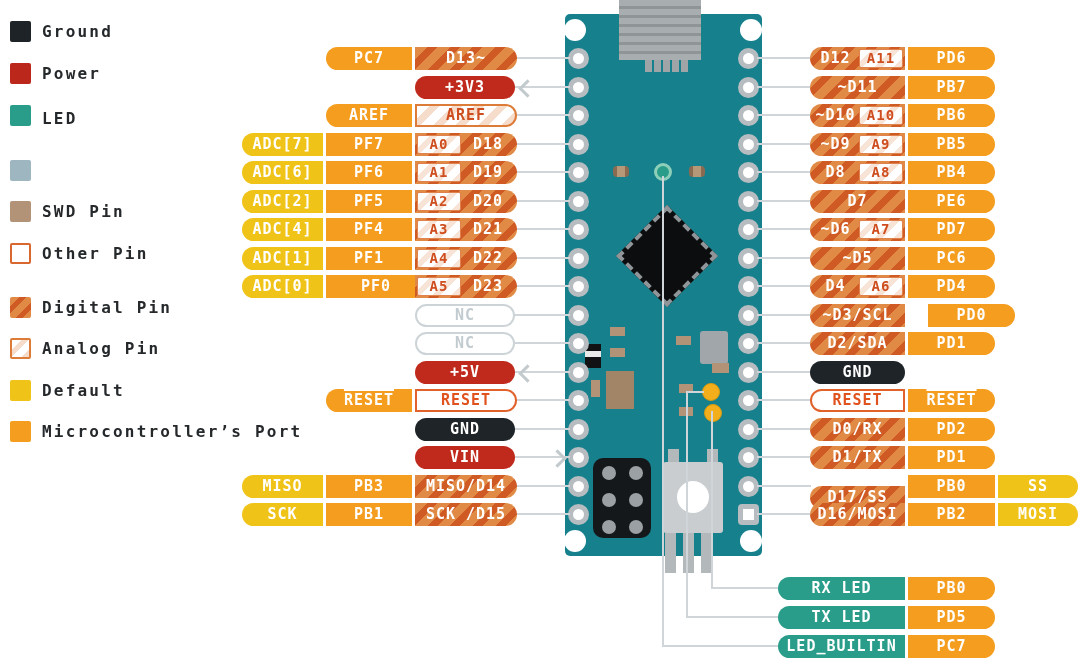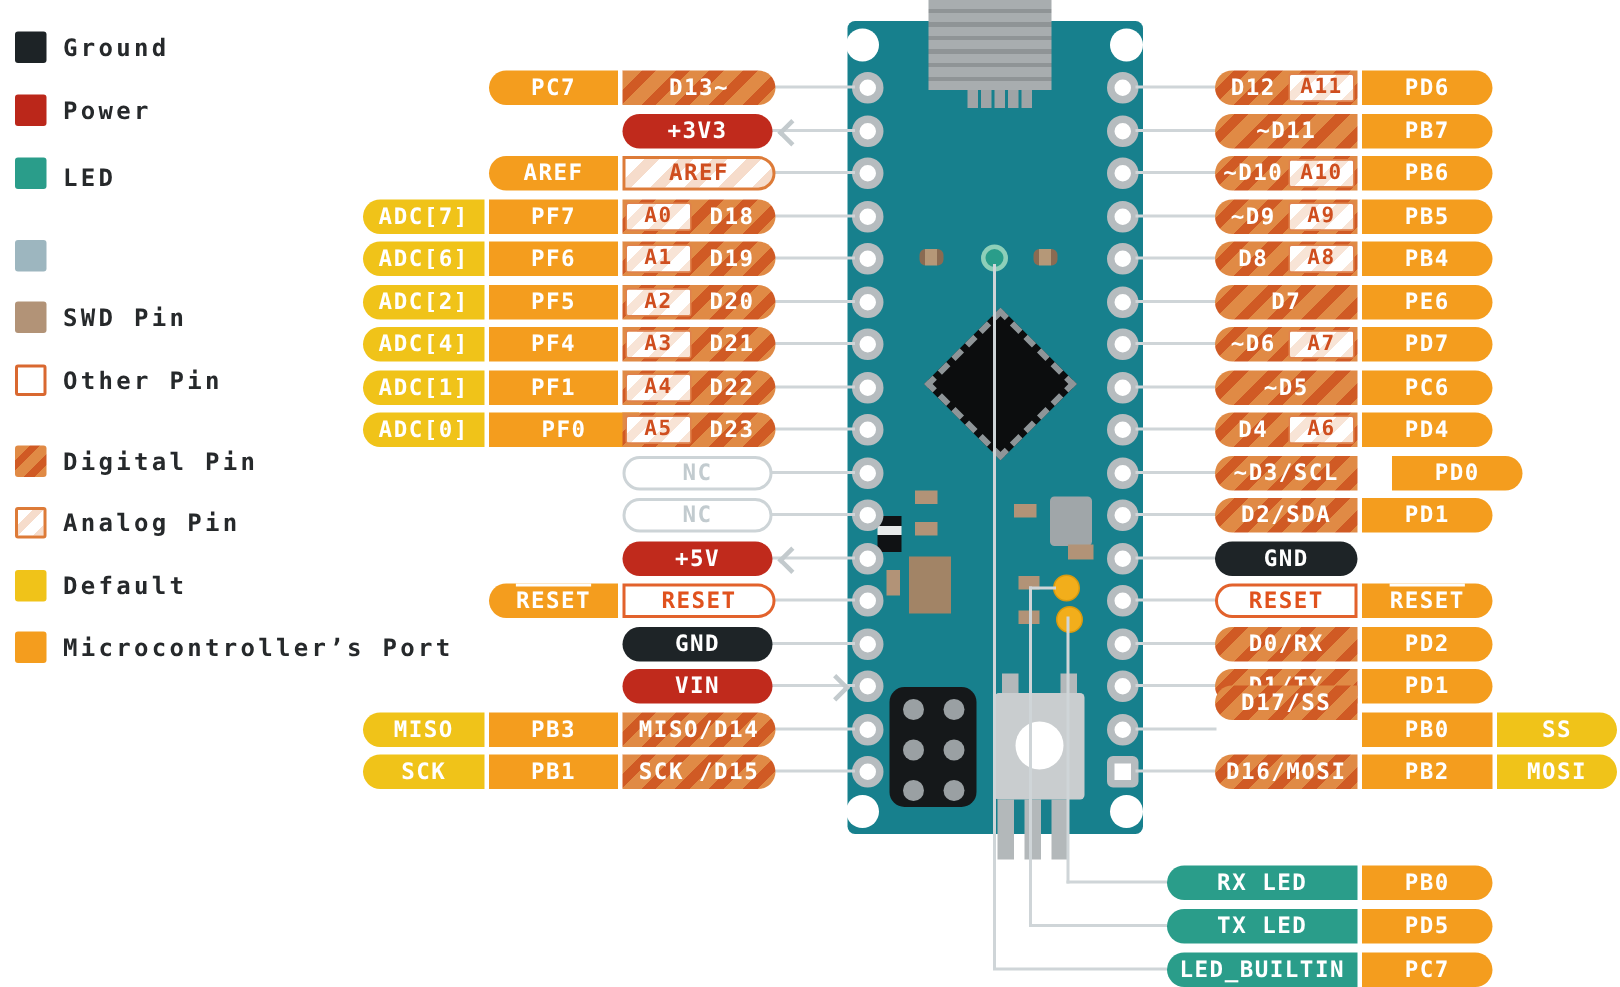--- a/index.html
+++ b/index.html
@@ -241,21 +241,21 @@
     <div class="cline" style="left: 757px; top: 399px; width: 54px; height: 2px;"></div>
     <div class="pill c-other" style="left: 810px; width: 95px; top: 388.5px; border-radius: 11.5px 0px 0px 11.5px;">RESET</div>
     <div class="pill c-port ovl" style="left: 908px; width: 87px; top: 388.5px; border-radius: 0px 11.5px 11.5px 0px;">RESET</div>
     <div class="cline" style="left: 757px; top: 428px; width: 54px; height: 2px;"></div>
     <div class="pill c-digital" style="left: 810px; width: 95px; top: 417.5px; border-radius: 11.5px 0px 0px 11.5px;">D0/RX</div>
     <div class="pill c-port" style="left: 908px; width: 87px; top: 417.5px; border-radius: 0px 11.5px 11.5px 0px;">PD2</div>
     <div class="cline" style="left: 757px; top: 456px; width: 54px; height: 2px;"></div>
     <div class="pill c-digital" style="left: 810px; width: 95px; top: 445.5px; border-radius: 11.5px 0px 0px 11.5px;">D1/TX</div>
     <div class="pill c-port" style="left: 908px; width: 87px; top: 445.5px; border-radius: 0px 11.5px 11.5px 0px;">PD1</div>
     <div class="cline" style="left: 757px; top: 485px; width: 54px; height: 2px;"></div>
-    <div class="pill c-digital" style="left: 810px; width: 95px; top: 457px; border-radius: 11.5px 0px 0px 11.5px;">D17/SS</div>
+    <div class="pill c-digital" style="left: 810px; width: 95px; top: 486px; border-radius: 11.5px 0px 0px 11.5px;">D17/SS</div>
     <div class="pill c-port" style="left: 908px; width: 87px; top: 474.5px; border-radius: 0px;">PB0</div>
     <div class="pill c-default" style="left: 998px; width: 80px; top: 474.5px; border-radius: 0px 11.5px 11.5px 0px;">SS</div>
     <div class="cline" style="left: 757px; top: 513px; width: 54px; height: 2px;"></div>
     <div class="pill c-digital" style="left: 810px; width: 95px; top: 502.5px; border-radius: 11.5px 0px 0px 11.5px;">D16/MOSI</div>
     <div class="pill c-port" style="left: 908px; width: 87px; top: 502.5px; border-radius: 0px;">PB2</div>
     <div class="pill c-default" style="left: 998px; width: 80px; top: 502.5px; border-radius: 0px 11.5px 11.5px 0px;">MOSI</div>
     <div class="pill c-led" style="left: 778px; width: 127px; top: 576.5px; border-radius: 11.5px 0px 0px 11.5px;">RX LED</div>
     <div class="pill c-port" style="left: 908px; width: 87px; top: 576.5px; border-radius: 0px 11.5px 11.5px 0px;">PB0</div>
     <div class="pill c-led" style="left: 778px; width: 127px; top: 605.5px; border-radius: 11.5px 0px 0px 11.5px;">TX LED</div>
     <div class="pill c-port" style="left: 908px; width: 87px; top: 605.5px; border-radius: 0px 11.5px 11.5px 0px;">PD5</div>

